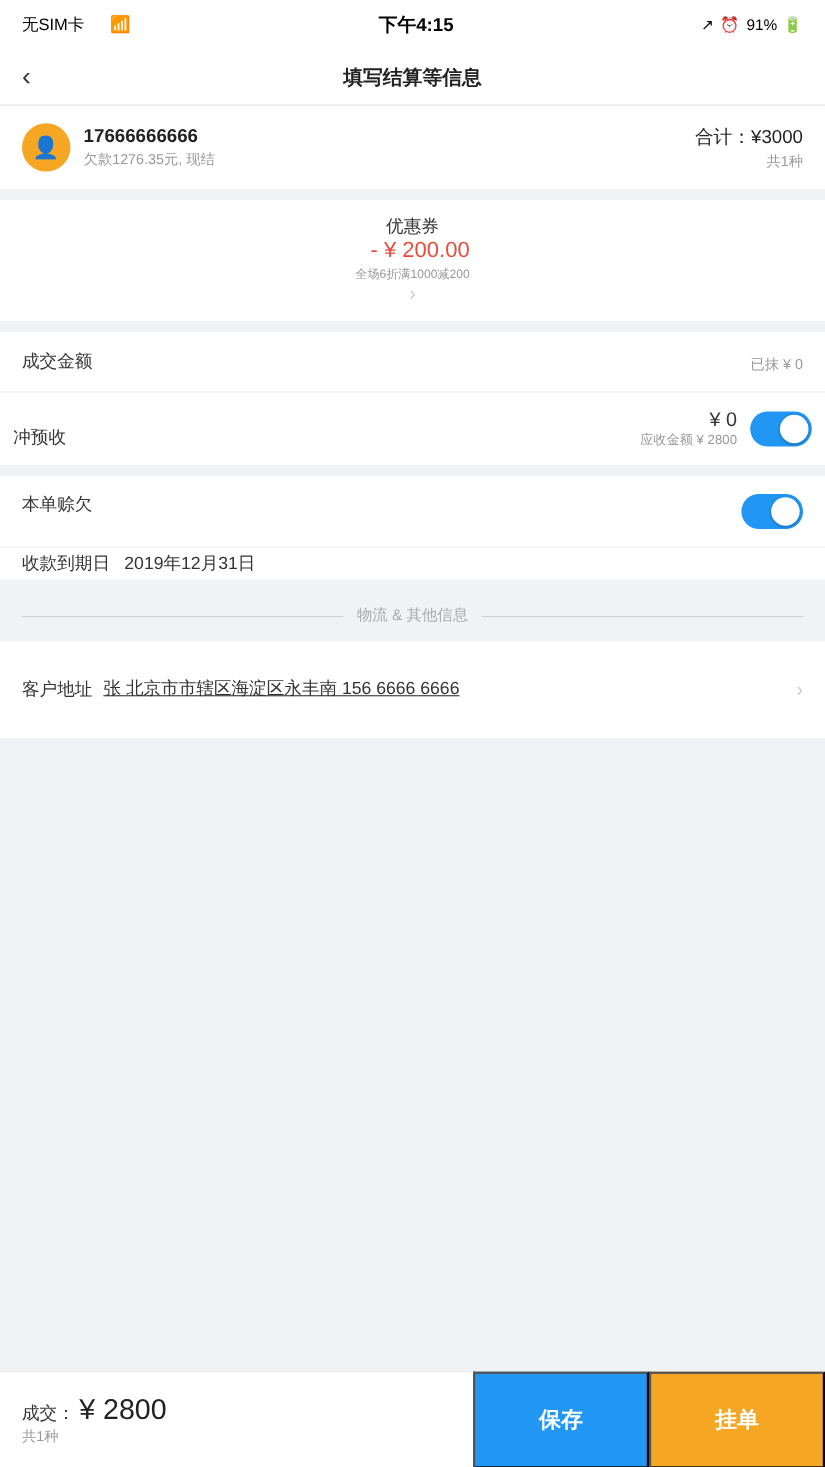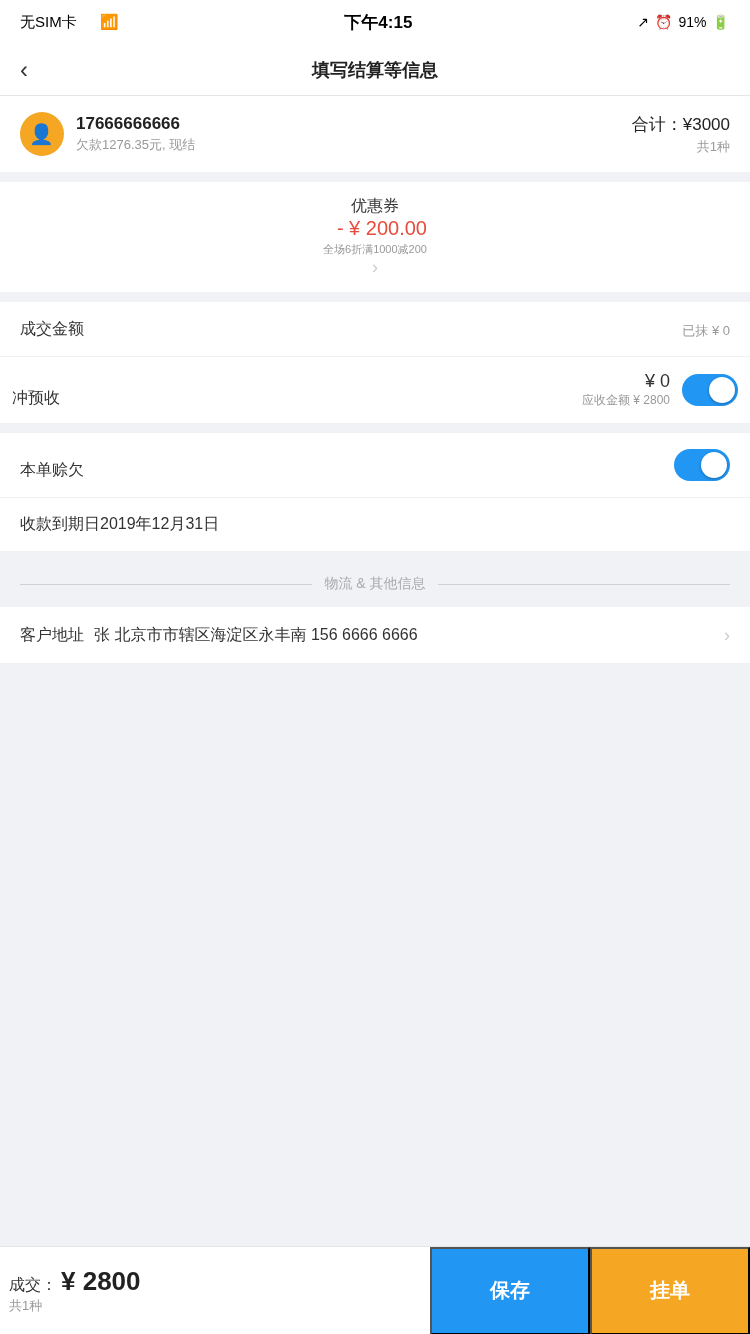--- a/index.html
+++ b/index.html
@@ -218,35 +218,35 @@
       display: flex;
       align-items: flex-end;
       justify-content: space-between;
     }
 
     
     .bendan-row {
       background: #fff;
       padding: 16px 20px;
       display: flex;
-      align-items: flex-end;
+      align-items: flex-start;
       justify-content: space-between;
     }
     .bendan-label {
       font-size: 16px;
       color: #333;
     }
 
     
     .date-row {
       background: #fff;
-      padding: 16px 20px;
-      display: flex;
-      align-items: center;
-      gap: 0;
+      padding: 4px 20px;
+      display: flex;
+      align-items: center;
+      gap: 13px;
       border-top: 1px solid #f0f0f0;
     }
     .date-label {
       font-size: 16px;
       color: #333;
     }
     .date-value {
       font-size: 16px;
       color: #333;
     }
@@ -266,38 +266,39 @@
       background: #d0d0d0;
     }
     .section-header-text {
       font-size: 14px;
       color: #aaa;
     }
 
     
     .address-row {
       background: #fff;
-      padding: 16px 20px;
+      padding: 32px 20px;
       display: flex;
       align-items: flex-start;
       justify-content: space-between;
       gap: 10px;
     }
     .address-label {
       font-size: 16px;
       color: #333;
       white-space: nowrap;
       padding-top: 2px;
     }
     .address-content {
       font-size: 16px;
       color: #333;
       flex: 1;
       text-align: left;
       line-height: 1.5;
+      text-decoration: underline;
     }
     .address-right {
       display: flex;
       align-items: center;
       padding-top: 2px;
     }
 
     
     .bottom-bar {
       position: fixed;
@@ -305,21 +306,21 @@
       left: 0;
       width: 750px;
       height: 88px;
       background: #fff;
       display: flex;
       align-items: center;
       border-top: 1px solid #e5e5e5;
     }
     .bottom-summary {
       flex: 1;
-      padding: 0 9px;
+      padding: 0 20px;
     }
     .bottom-btn {
       height: 88px;
       width: 160px;
       display: flex;
       align-items: center;
       justify-content: center;
       font-size: 20px;
       font-weight: 600;
       color: #fff;
@@ -438,19 +439,19 @@
   </div>
 
   <div style="height: 20px; background: #f0f2f5;"></div>
 
 </div>
 
 <div class="bottom-bar">
   <div class="bottom-summary">
     <div style="display:flex; align-items:baseline; gap:4px;">
       <span style="font-size:16px; color:#333;">成交：</span>
-      <span style="font-size:26px; font-weight:700; color:#222;">¥ 2800</span>
+      <span style="font-size:26px; font-weight:400; color:#222;">¥ 2800</span>
     </div>
     <div style="font-size:13px; color:#999;">共1种</div>
   </div>
   <button class="bottom-btn btn-save">保存</button>
   <button class="bottom-btn btn-hang">挂单</button>
 </div>
 
 </body></html>

